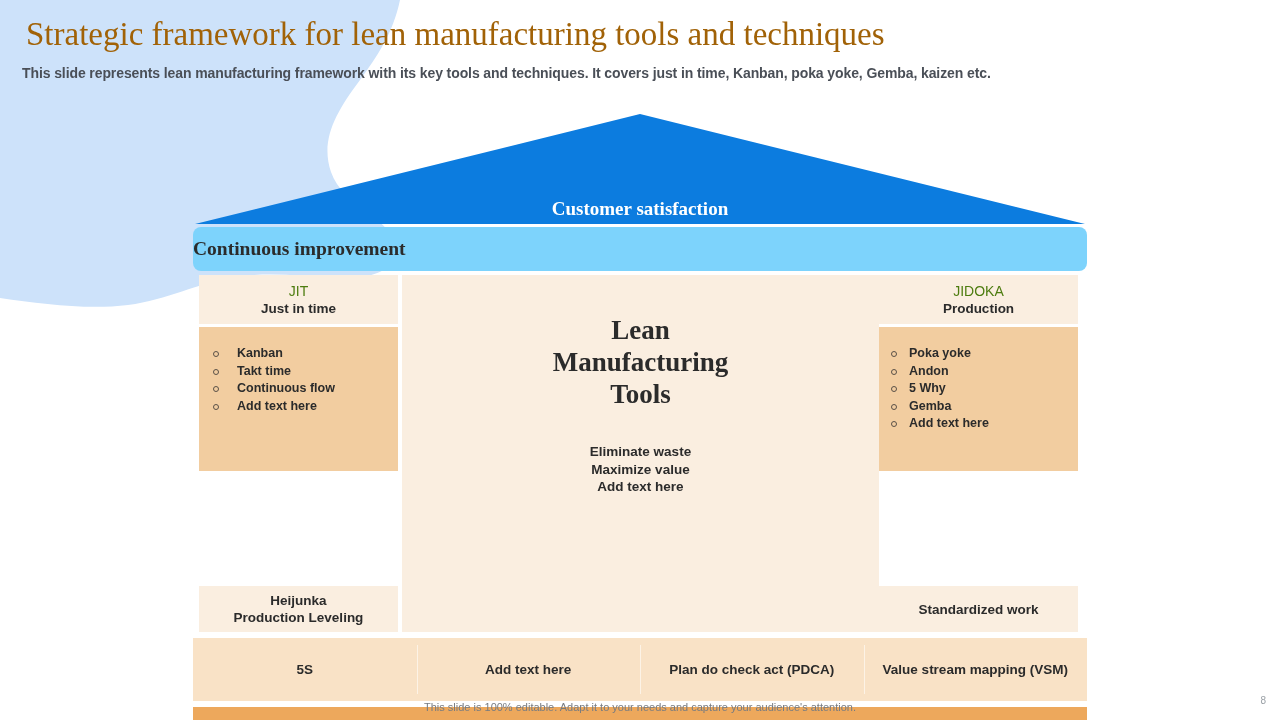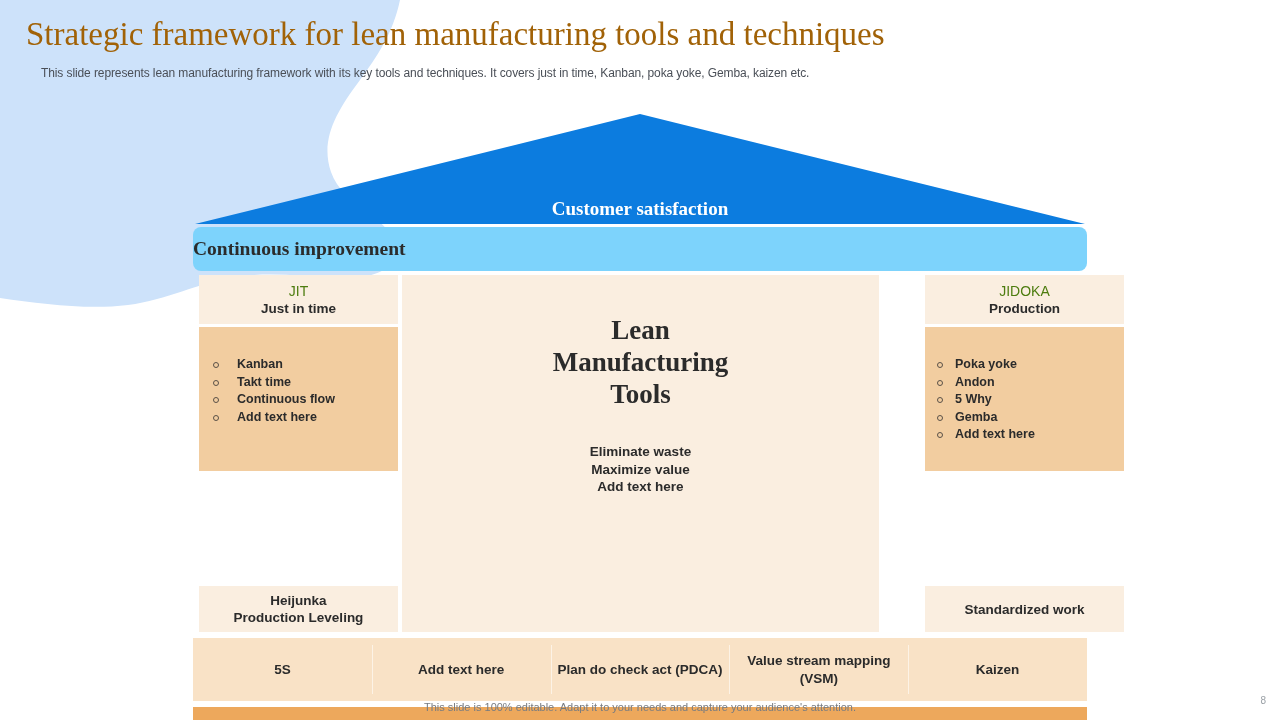--- a/index.html
+++ b/index.html
@@ -31,28 +31,29 @@
     top: 14px;
     font-family: "Liberation Serif", serif;
     font-size: 33px;
     line-height: 40px;
     color: #a16207;
     white-space: nowrap;
     z-index: 3;
   }
   #page-subtitle {
     position: absolute;
-    left: 41px;
+    left: 22px;
     top: 66px;
-    font-size: 12px;
+    font-size: 14px;
     line-height: 15px;
     color: #4a4f57;
     letter-spacing: -0.1px;
     white-space: nowrap;
     z-index: 3;
+    font-weight: bold;
   }
 
   
   #diagram {
     position: absolute;
     left: 193px;
     top: 112px;
     width: 894px;
     height: 552px;
     z-index: 2;
@@ -107,21 +108,21 @@
     height: 357px;
   }
 
   .pillar {
     position: absolute;
     top: 0;
     width: 199px;
     height: 357px;
   }
   #pillar-left  { left: 6px; }
-  #pillar-right { left: 686px; margin-left: 46px; }
+  #pillar-right { left: 686px; }
 
   .pillar-head {
     position: absolute;
     left: 0; top: 0;
     width: 199px;
     height: 49px;
     background: #faeee0;
     display: flex;
     flex-direction: column;
     align-items: center;
@@ -137,21 +138,21 @@
     font-weight: bold;
     color: #2b2b2b;
   }
 
   .pillar-body {
     position: absolute;
     left: 0; top: 52px;
     width: 199px;
     height: 144px;
     background: #f2cda0;
-    padding-top: 29px;
+    padding-top: 18px;
     box-sizing: border-box;
   }
   .pillar-list {
     margin: 0;
     padding: 0;
     list-style: none;
   }
   .pillar-list li {
     position: relative;
     font-size: 12.5px;
@@ -404,23 +405,20 @@
     </div>
     <div class="tool-cell">
       <span>Add text here</span>
     </div>
     <div class="tool-cell">
       <span>Plan do check act (PDCA)</span>
     </div>
     <div class="tool-cell">
       <span>Value stream mapping (VSM)</span>
     </div>
-    <div class="tool-cell">
-      <span>Kaizen</span>
-    </div>
   </div>
 
   <div id="uniformity-bar">
     
   </div>
 
 </div>
 
 <div id="footer-note">This slide is 100% editable. Adapt it to your needs and capture your audience's attention.</div>
 <div id="page-number">8</div>

